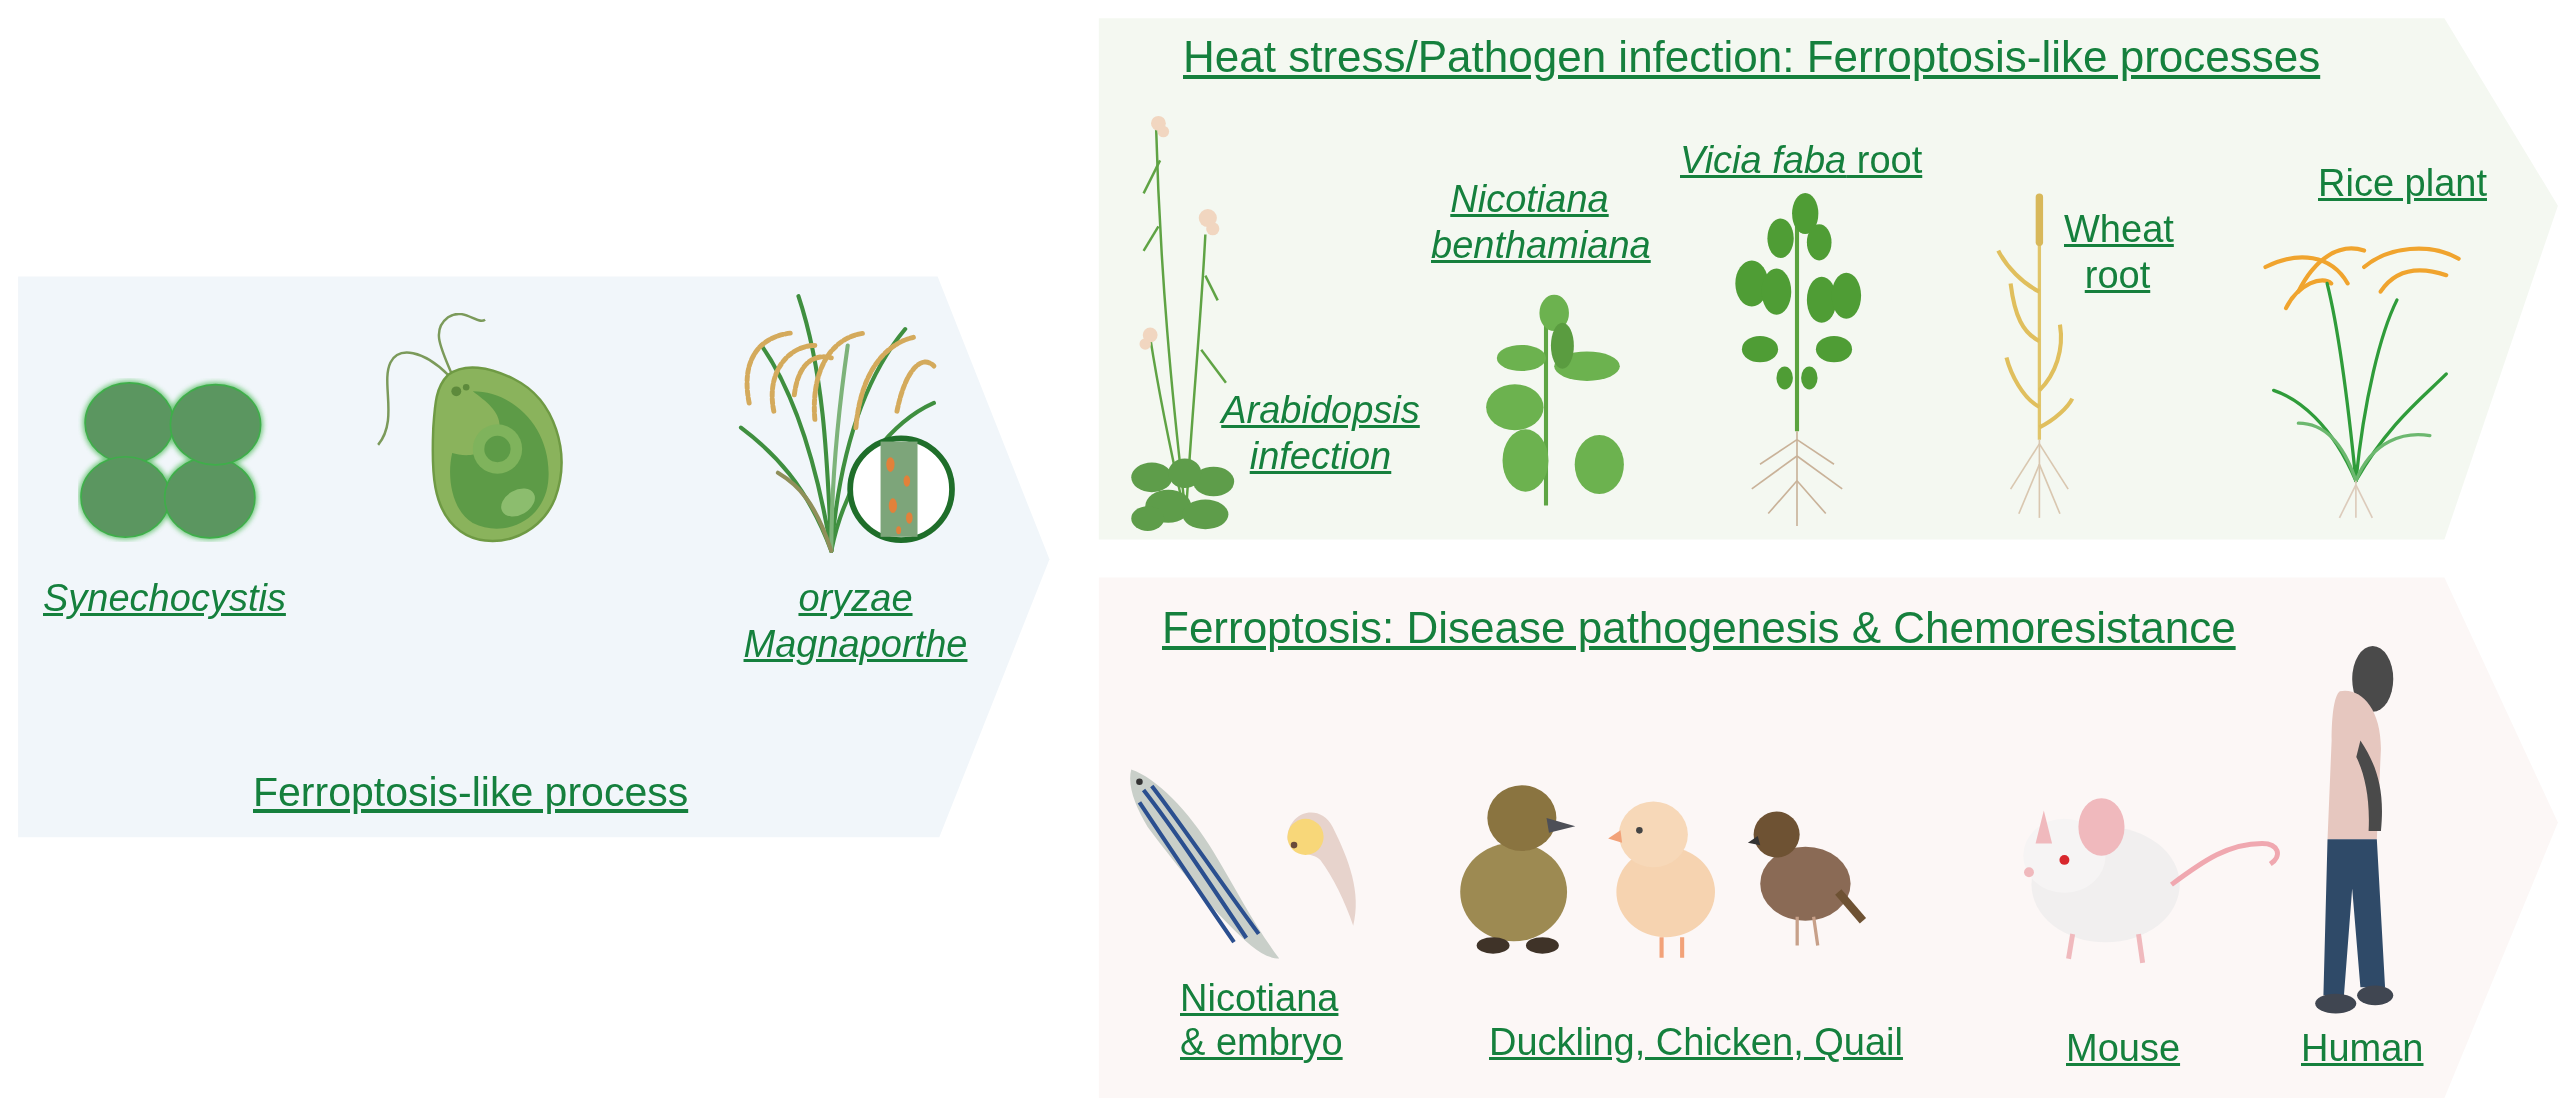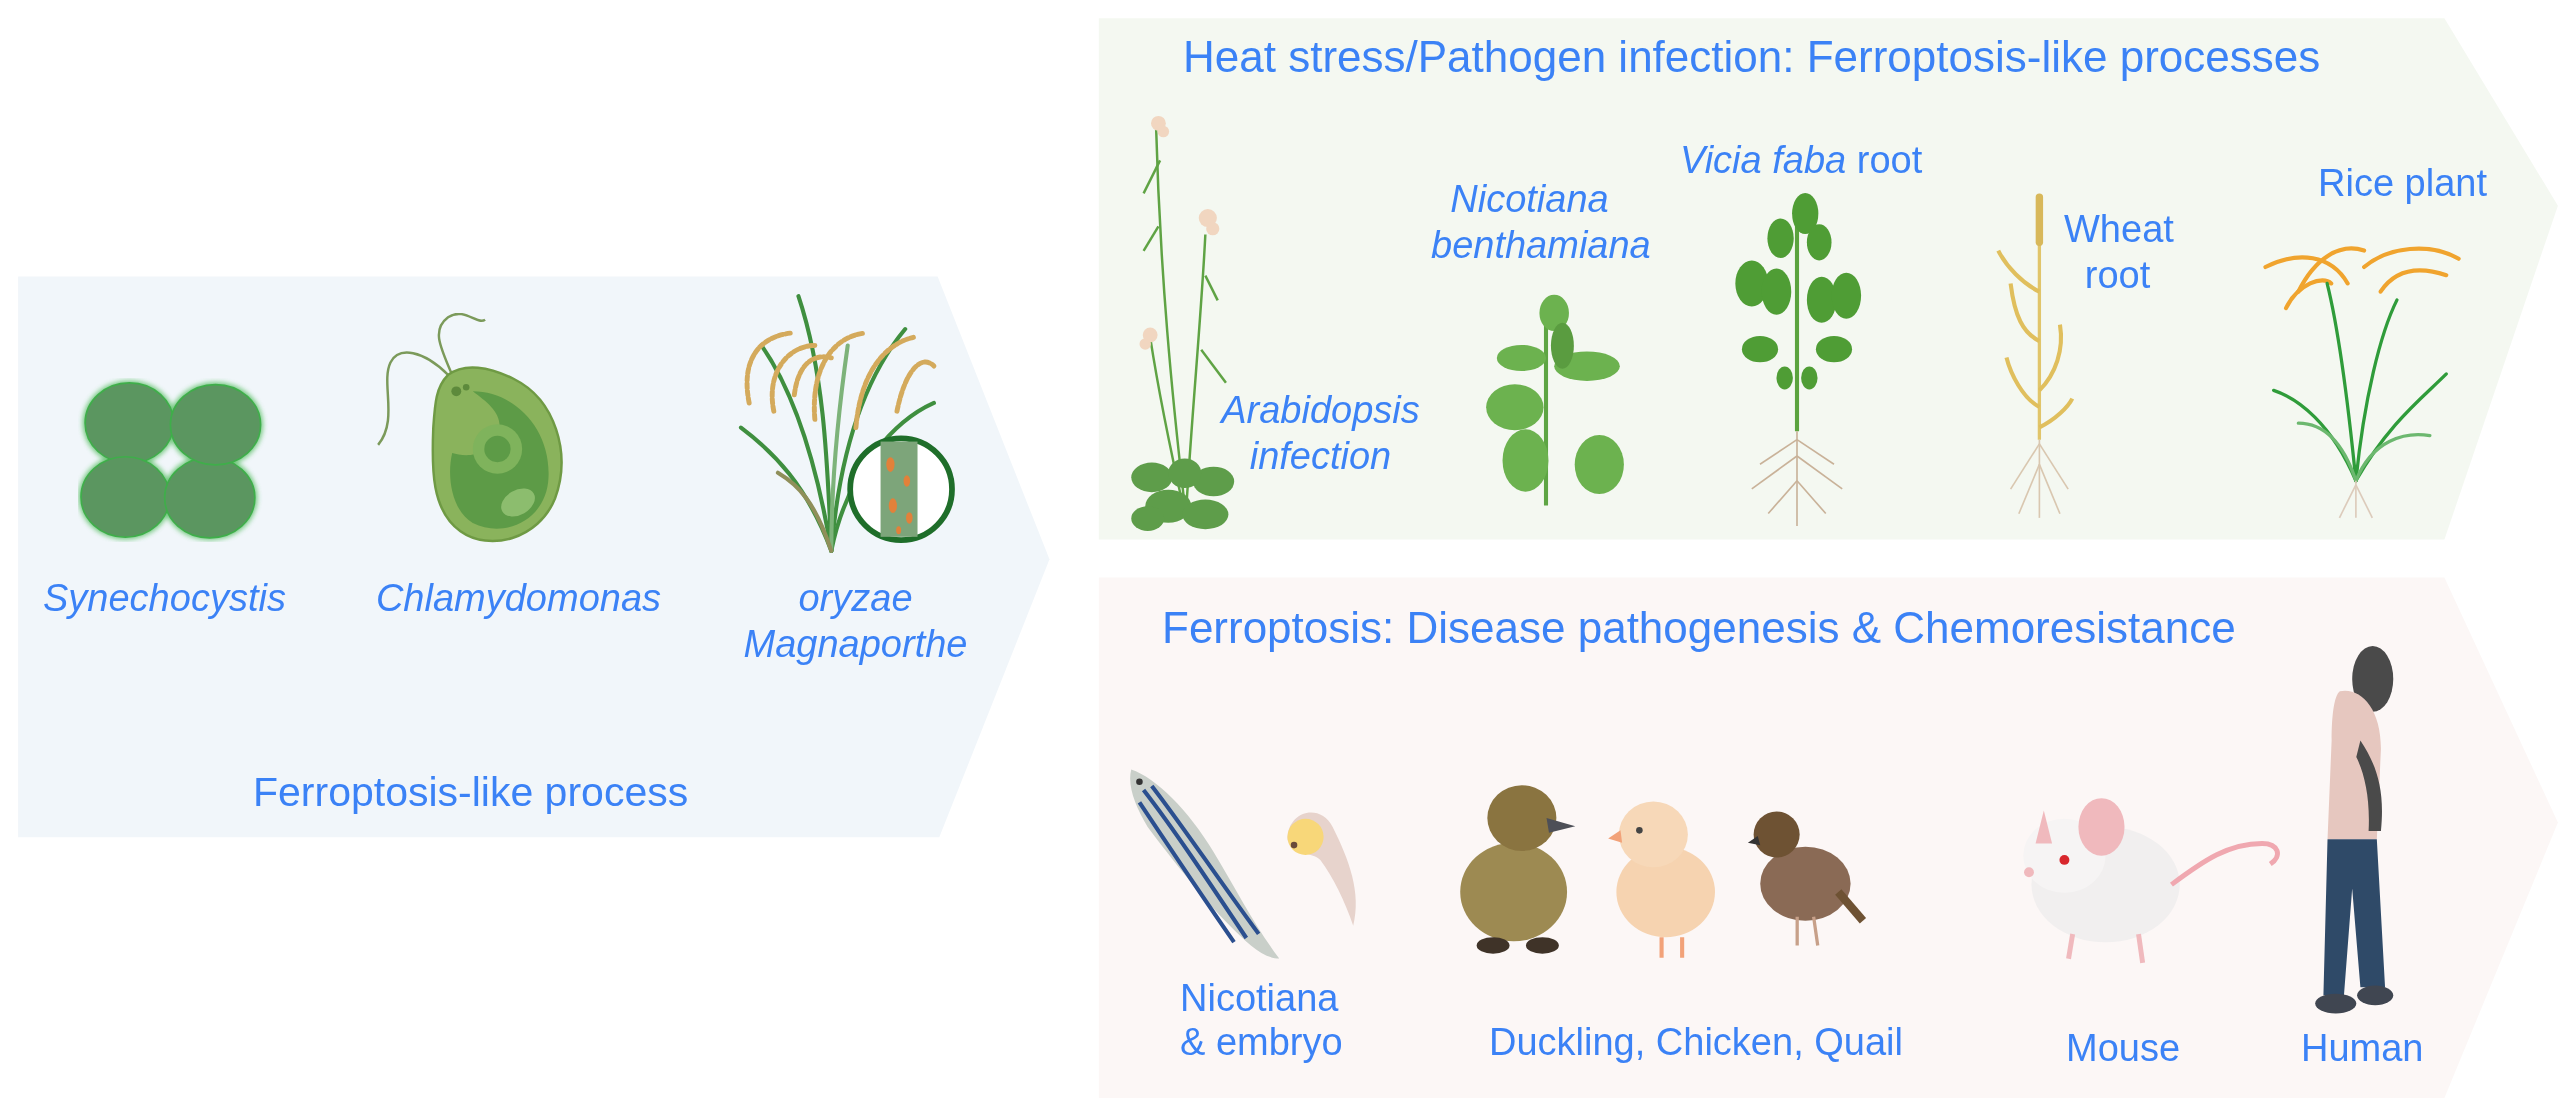--- a/index.html
+++ b/index.html
@@ -1,20 +1,20 @@
 <!DOCTYPE html>
 <html style="font-size:13px"><head>
 <meta charset="utf-8">
 <style>
   html, body { margin: 0; padding: 0; background: #ffffff; }
   body { width: 2576px; height: 1117px; position: relative; overflow: hidden;
          font-family: "Liberation Sans", "DejaVu Sans", sans-serif; color: #111; }
   .canvas { position: absolute; left: 0; top: 0; width: 2576px; height: 1117px; }
   svg.bg { position: absolute; left: 0; top: 0; }
-  .lbl { position: absolute; line-height: 1.2; white-space: nowrap; color: #3b82f6; }
+  .lbl { position: absolute; line-height: 1.2; white-space: nowrap; color: #15803d; text-decoration: underline; }
   .it { font-style: italic; }
   .center { text-align: center; }
   .title { font-size: 44px; }
   .species { font-size: 38px; }
   .caption { font-size: 41px; margin-top: 38px; }
   .illus { position: absolute; }
 </style>
 </head>
 <body>
 
@@ -85,21 +85,20 @@
         <ellipse cx="232" cy="235" rx="4" ry="7"></ellipse>
         <ellipse cx="215" cy="265" rx="5" ry="9"></ellipse>
         <ellipse cx="235" cy="280" rx="4" ry="7"></ellipse>
         <ellipse cx="222" cy="295" rx="3" ry="5"></ellipse>
       </g>
     </svg>
 
     <div class="lbl species it" style="left:43px;top:576px">Synechocystis</div>
 
     <div class="lbl species it center" style="left:354px;top:576px;width:329px">
-      <div>Chlamydomonas</div>
     </div>
 
     <div class="lbl species it center" style="left:724px;top:576px;width:263px">
       <div>oryzae</div>
       <div>Magnaporthe</div>
     </div>
 
     <div class="lbl caption" style="left:253px;top:730px">Ferroptosis-like process</div>
   </div>
 

